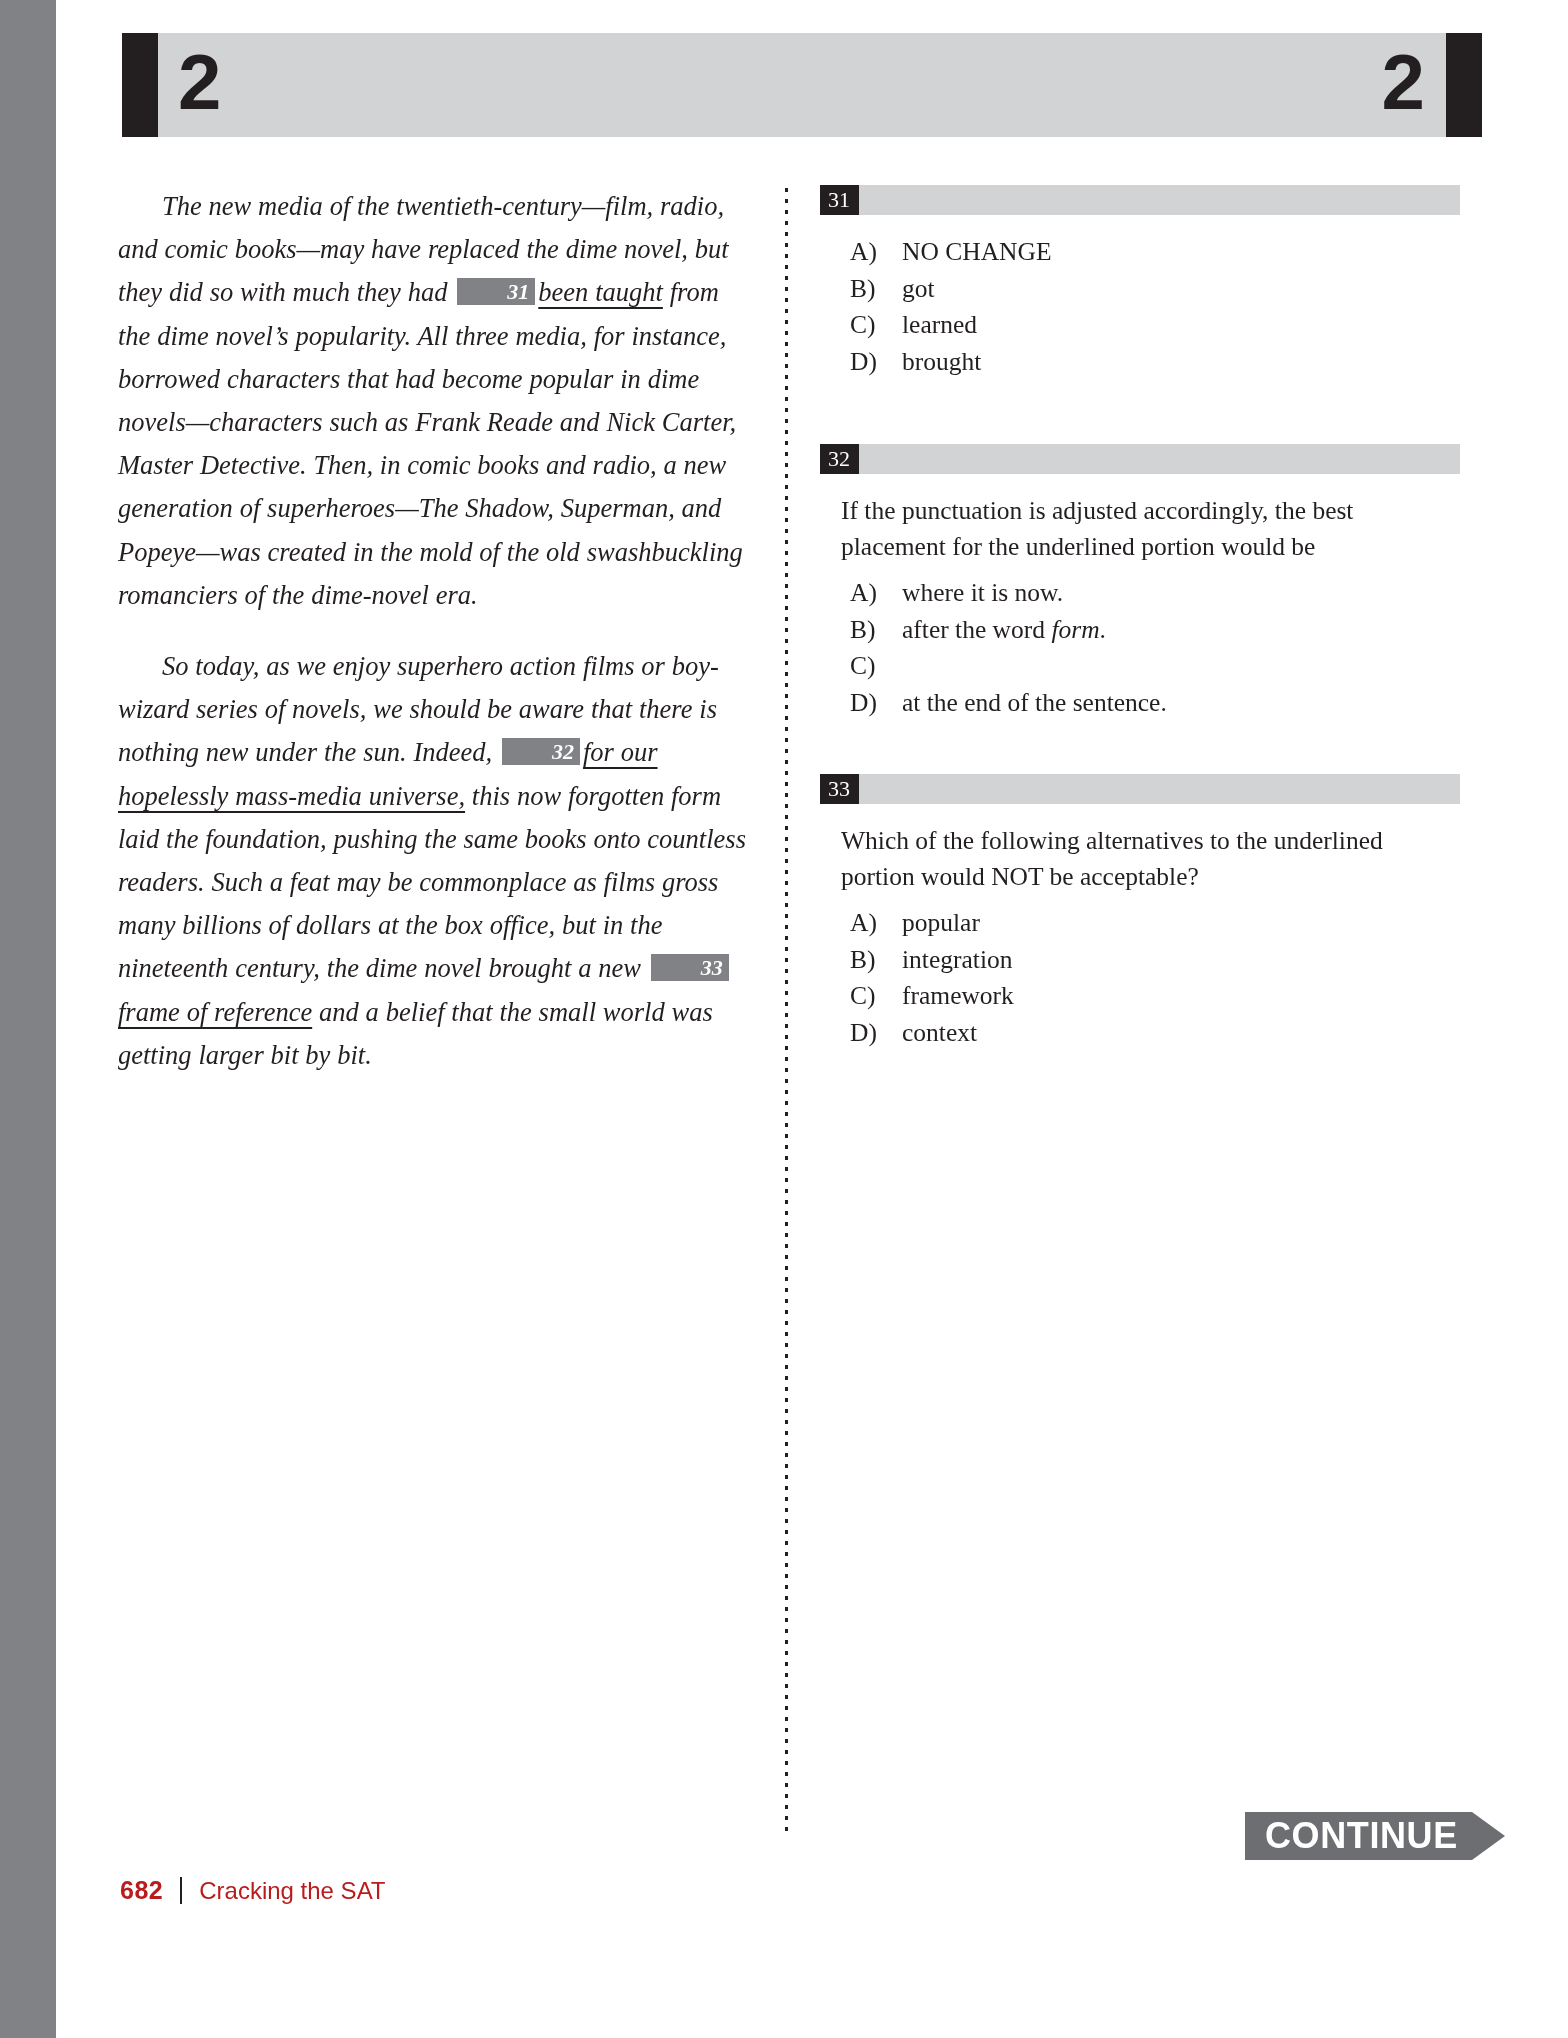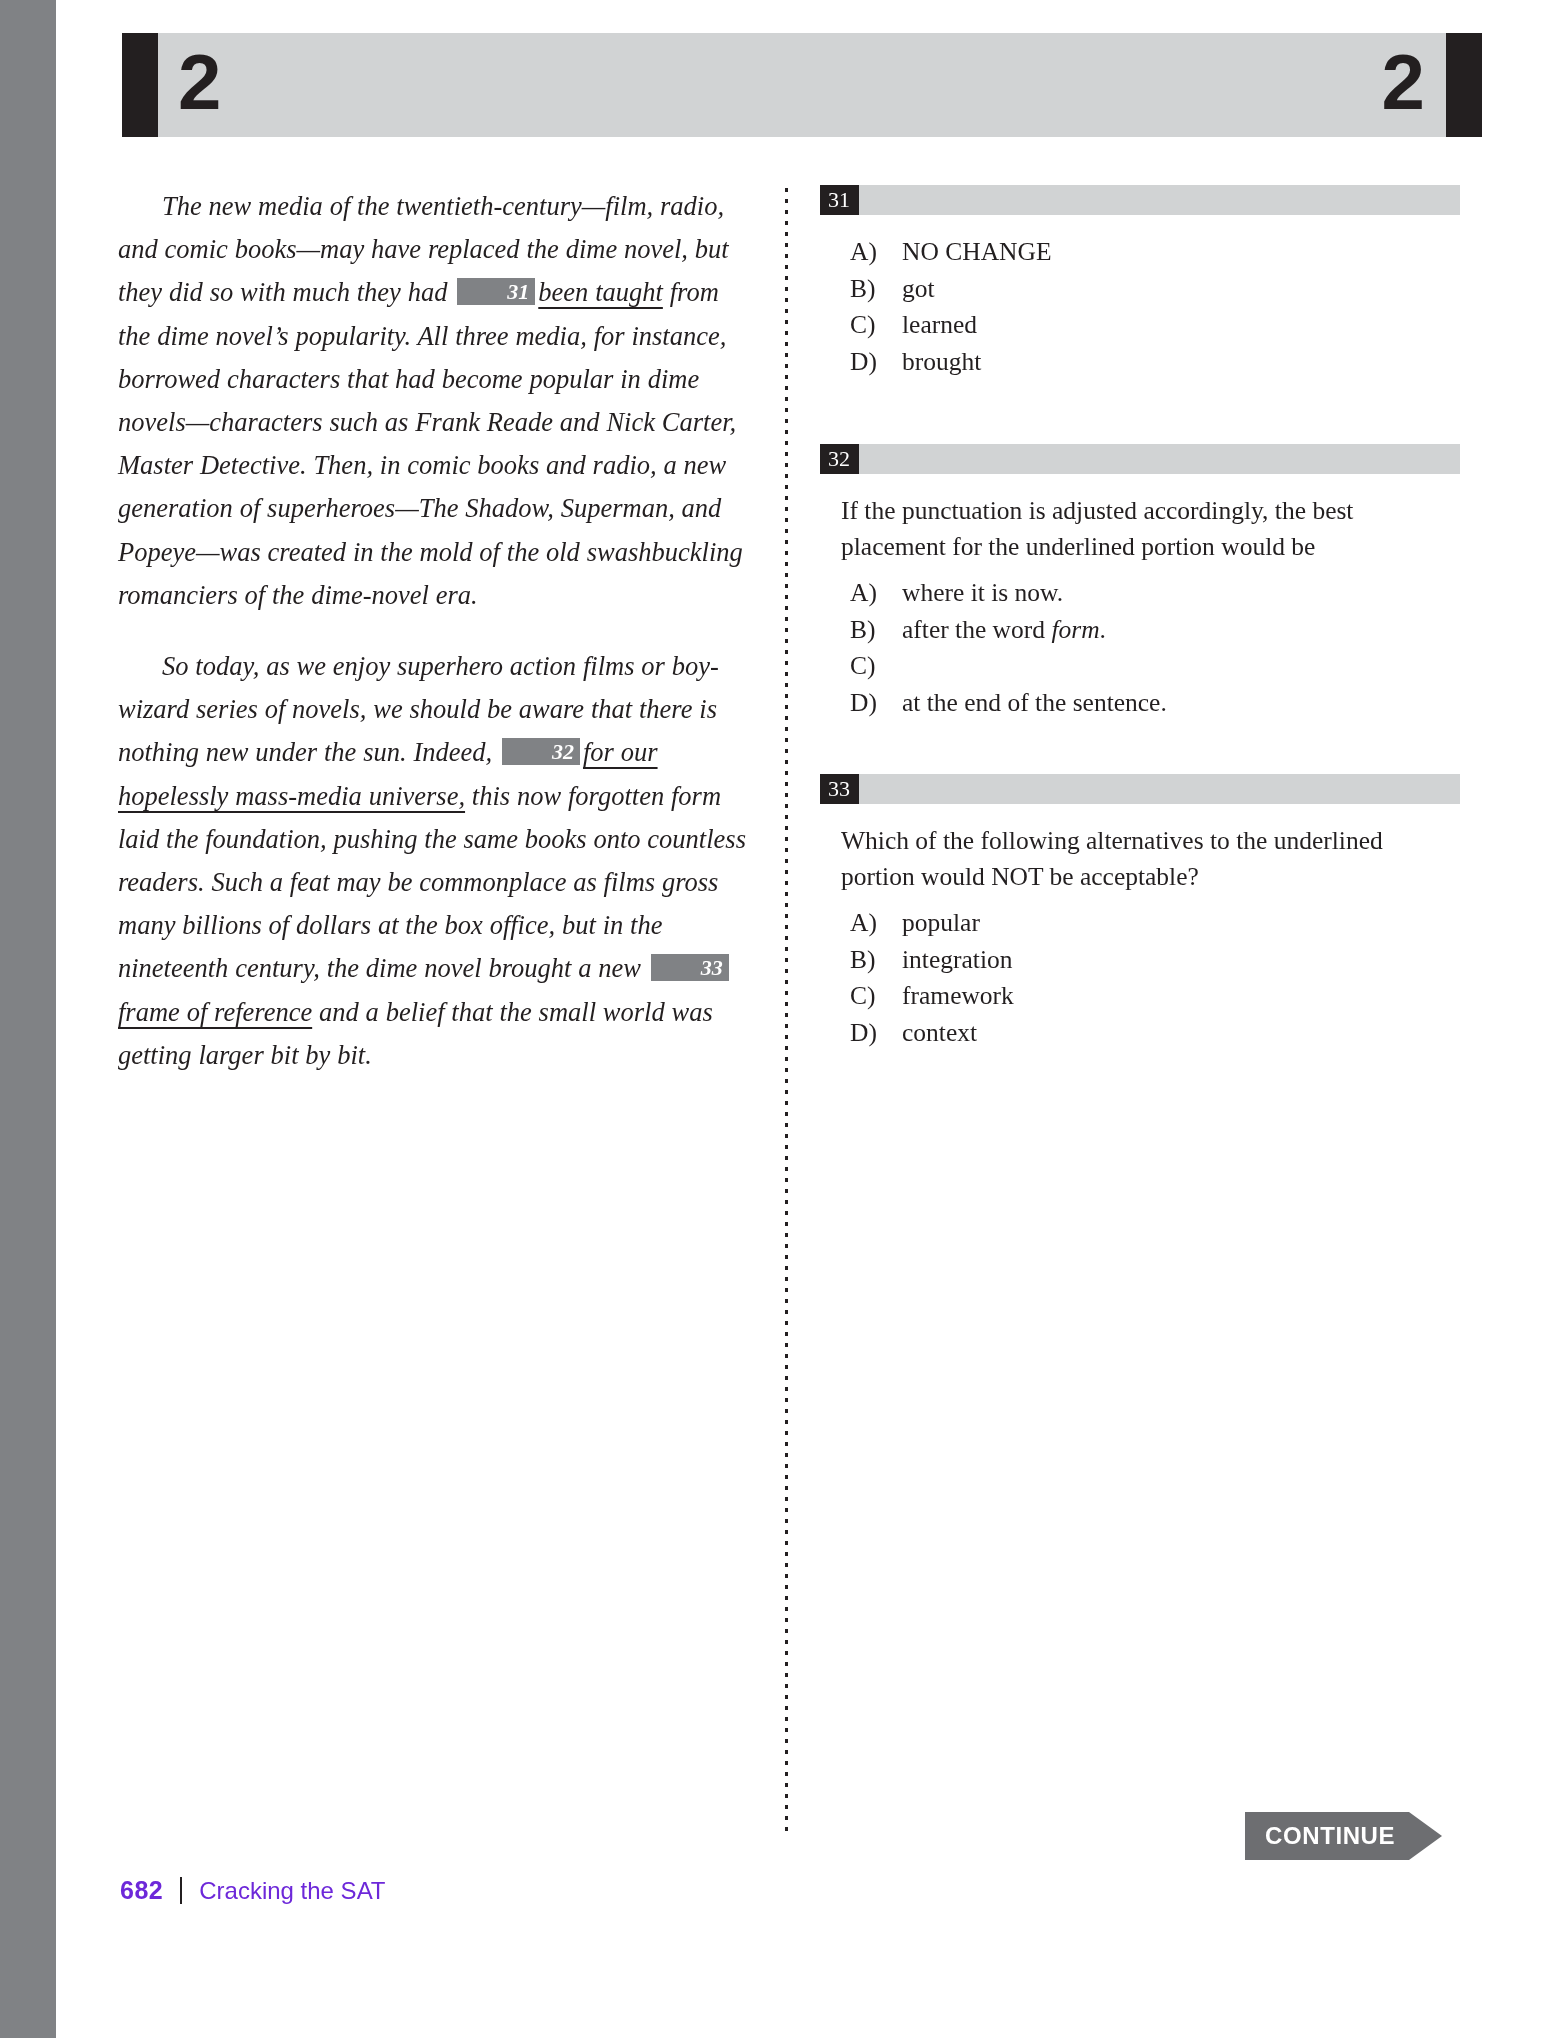--- a/index.html
+++ b/index.html
@@ -186,41 +186,41 @@
   }
   .continue-body {
     background: #6d6e71;
     display: flex;
     align-items: center;
     padding: 0 14px 0 20px;
   }
   .continue-label {
     font-family: "Liberation Sans", sans-serif;
     font-weight: bold;
-    font-size: 24px;
+    font-size: 36px;
     letter-spacing: 0.6px;
     color: #ffffff;
     line-height: 1;
   }
   .continue-arrow {
     width: 0; height: 0;
     border-top: 24px solid transparent;
     border-bottom: 24px solid transparent;
     border-left: 33px solid #6d6e71;
   }
 
   
   .footer {
     position: absolute;
     left: 120px;
     top: 1876px;
     display: flex;
     align-items: center;
     font-family: "Liberation Sans", sans-serif;
-    color: #6d28d9;
+    color: #b91c1c;
   }
   .footer-page {
     font-size: 25px;
     font-weight: bold;
     letter-spacing: 0.5px;
   }
   .footer-sep {
     width: 2px;
     height: 27px;
     background: #231f20;

